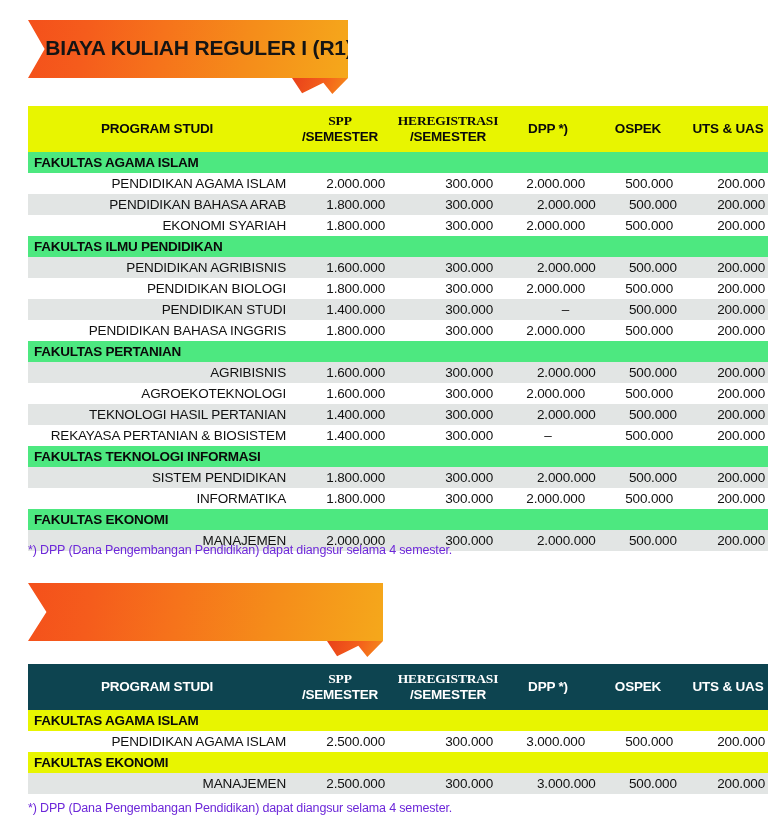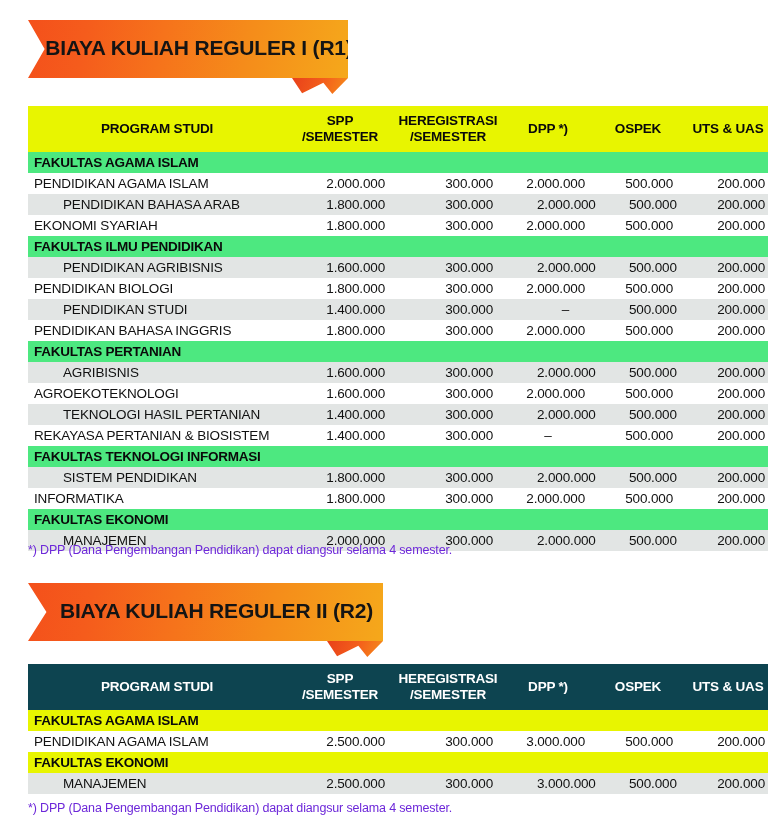--- a/index.html
+++ b/index.html
@@ -76,21 +76,21 @@
 
   .thead-yellow th, .thead-dark th {
     height: 46px;
     font-size: 13.5px;
     font-weight: bold;
     letter-spacing: -0.2px;
     text-align: center;
     line-height: 1.18;
   }
 
-  .th-two-line .l1 { display: block; }
+  .th-two-line .l1 { display: block; font-family: Liberation Serif, serif; }
   .th-two-line .l2 { display: block; }
 
   
   .fac-green td { background: #4DE880; }
   .fac-yellow td { background: #E8F500; }
   .fac-green td, .fac-yellow td {
     height: 21px;
     font-size: 13.5px;
     font-weight: bold;
     color: #0a0a0a;
@@ -102,21 +102,21 @@
   tr.row-a td { background: #ffffff; }
   tr.row-b td { background: #E2E5E4; padding-left: 35px; }
 
   tr.data td {
     height: 21px;
     font-size: 13.5px;
     color: #111111;
     letter-spacing: -0.15px;
   }
 
-  td.prog { text-align: left; padding-left: 6px; }
+  td.prog { text-align: right; padding-left: 6px; }
   td.num  { text-align: right; padding-right: 9px; }
   td.dash { text-align: center; padding-right: 0; }
 
   
   .c-prog { width: 258px; }
   .c-spp  { width: 108px; }
   .c-her  { width: 108px; }
   .c-dpp  { width: 92px; }
   .c-osp  { width: 88px; }
   .c-uts  { width: 92px; }
@@ -306,21 +306,20 @@
         </tbody>
     </table>
 
     <div class="footnote" style="position:absolute; left:28px; top:543px;">*) DPP (Dana Pengembangan Pendidikan) dapat diangsur selama 4 semester.</div>
   </div>
 
   <div style="position:absolute; left:0; top:0; width:768px;">
 
     <div class="banner-wrap" style="position:absolute; left:28px; top:583px; width:355px;">
       <div class="ribbon">
-        <div class="ribbon-title">BIAYA KULIAH REGULER II (R2)</div>
       </div>
       <div class="ribbon-tail" style="left:299px;"></div>
     </div>
 
     <table style="position:absolute; left:28px; top:664px; width:746px;">
       <colgroup>
         <col class="c-prog">
           <col class="c-spp">
           <col class="c-her">
         <col class="c-dpp">

